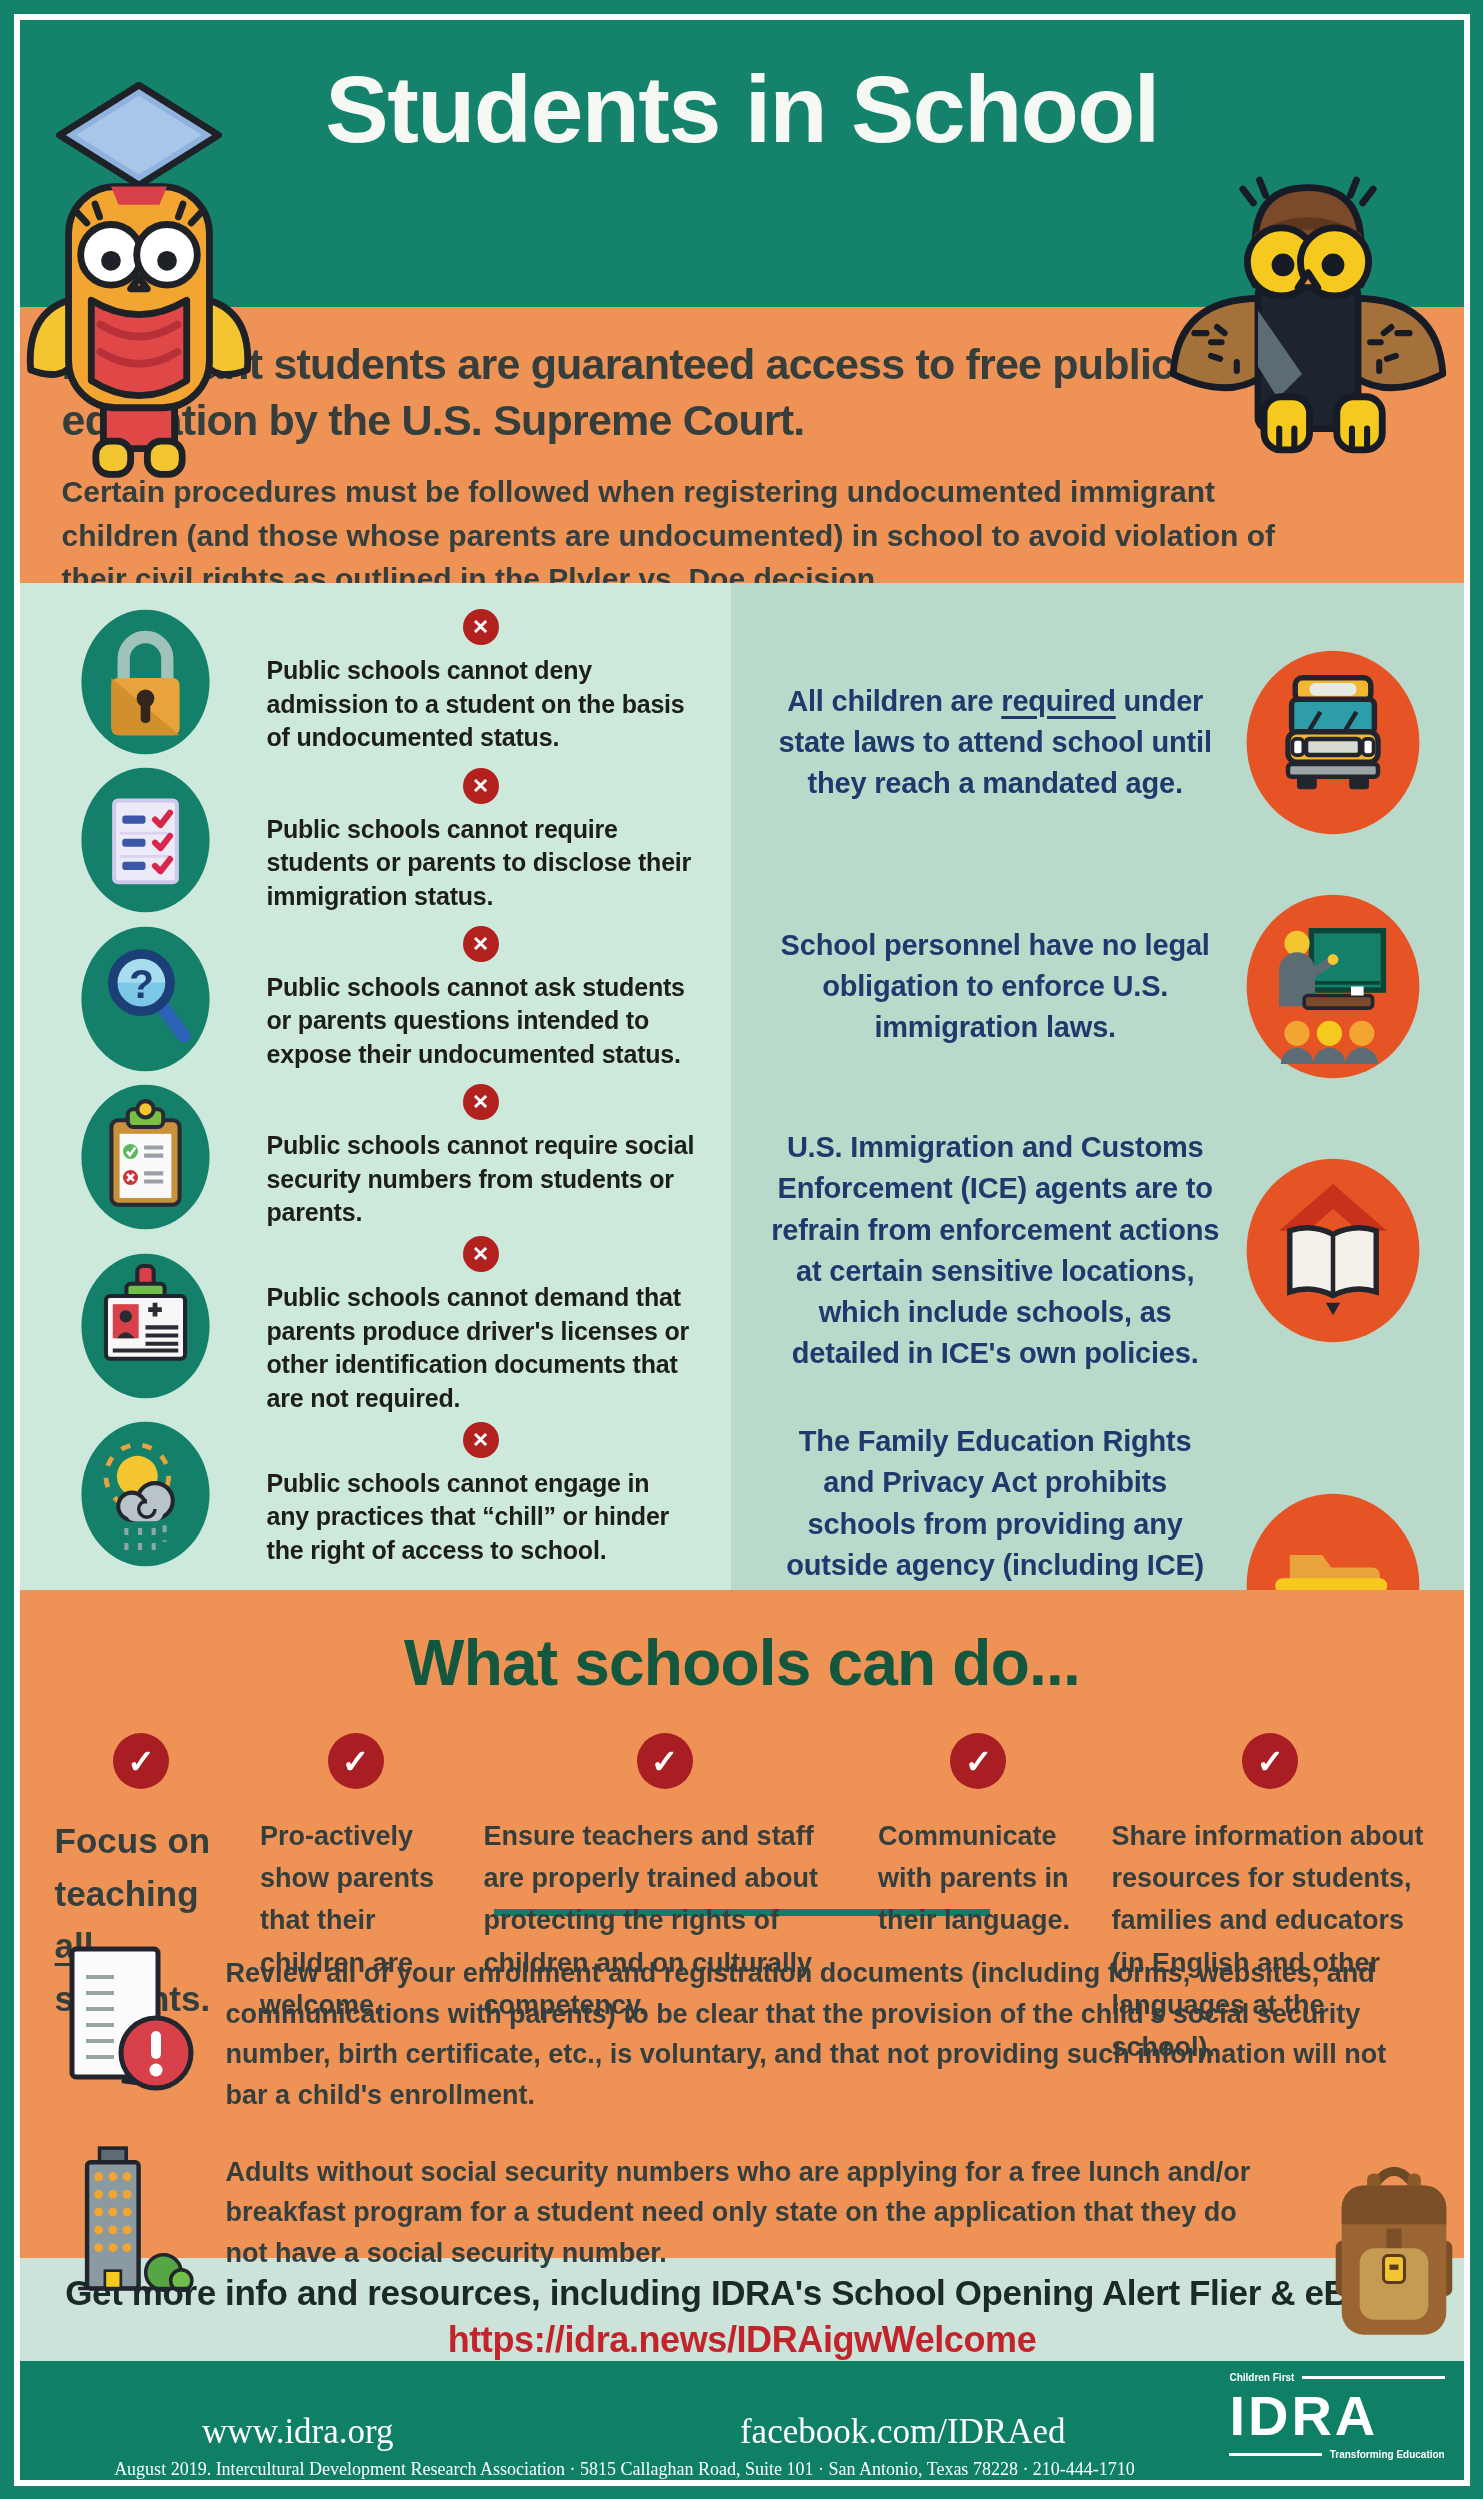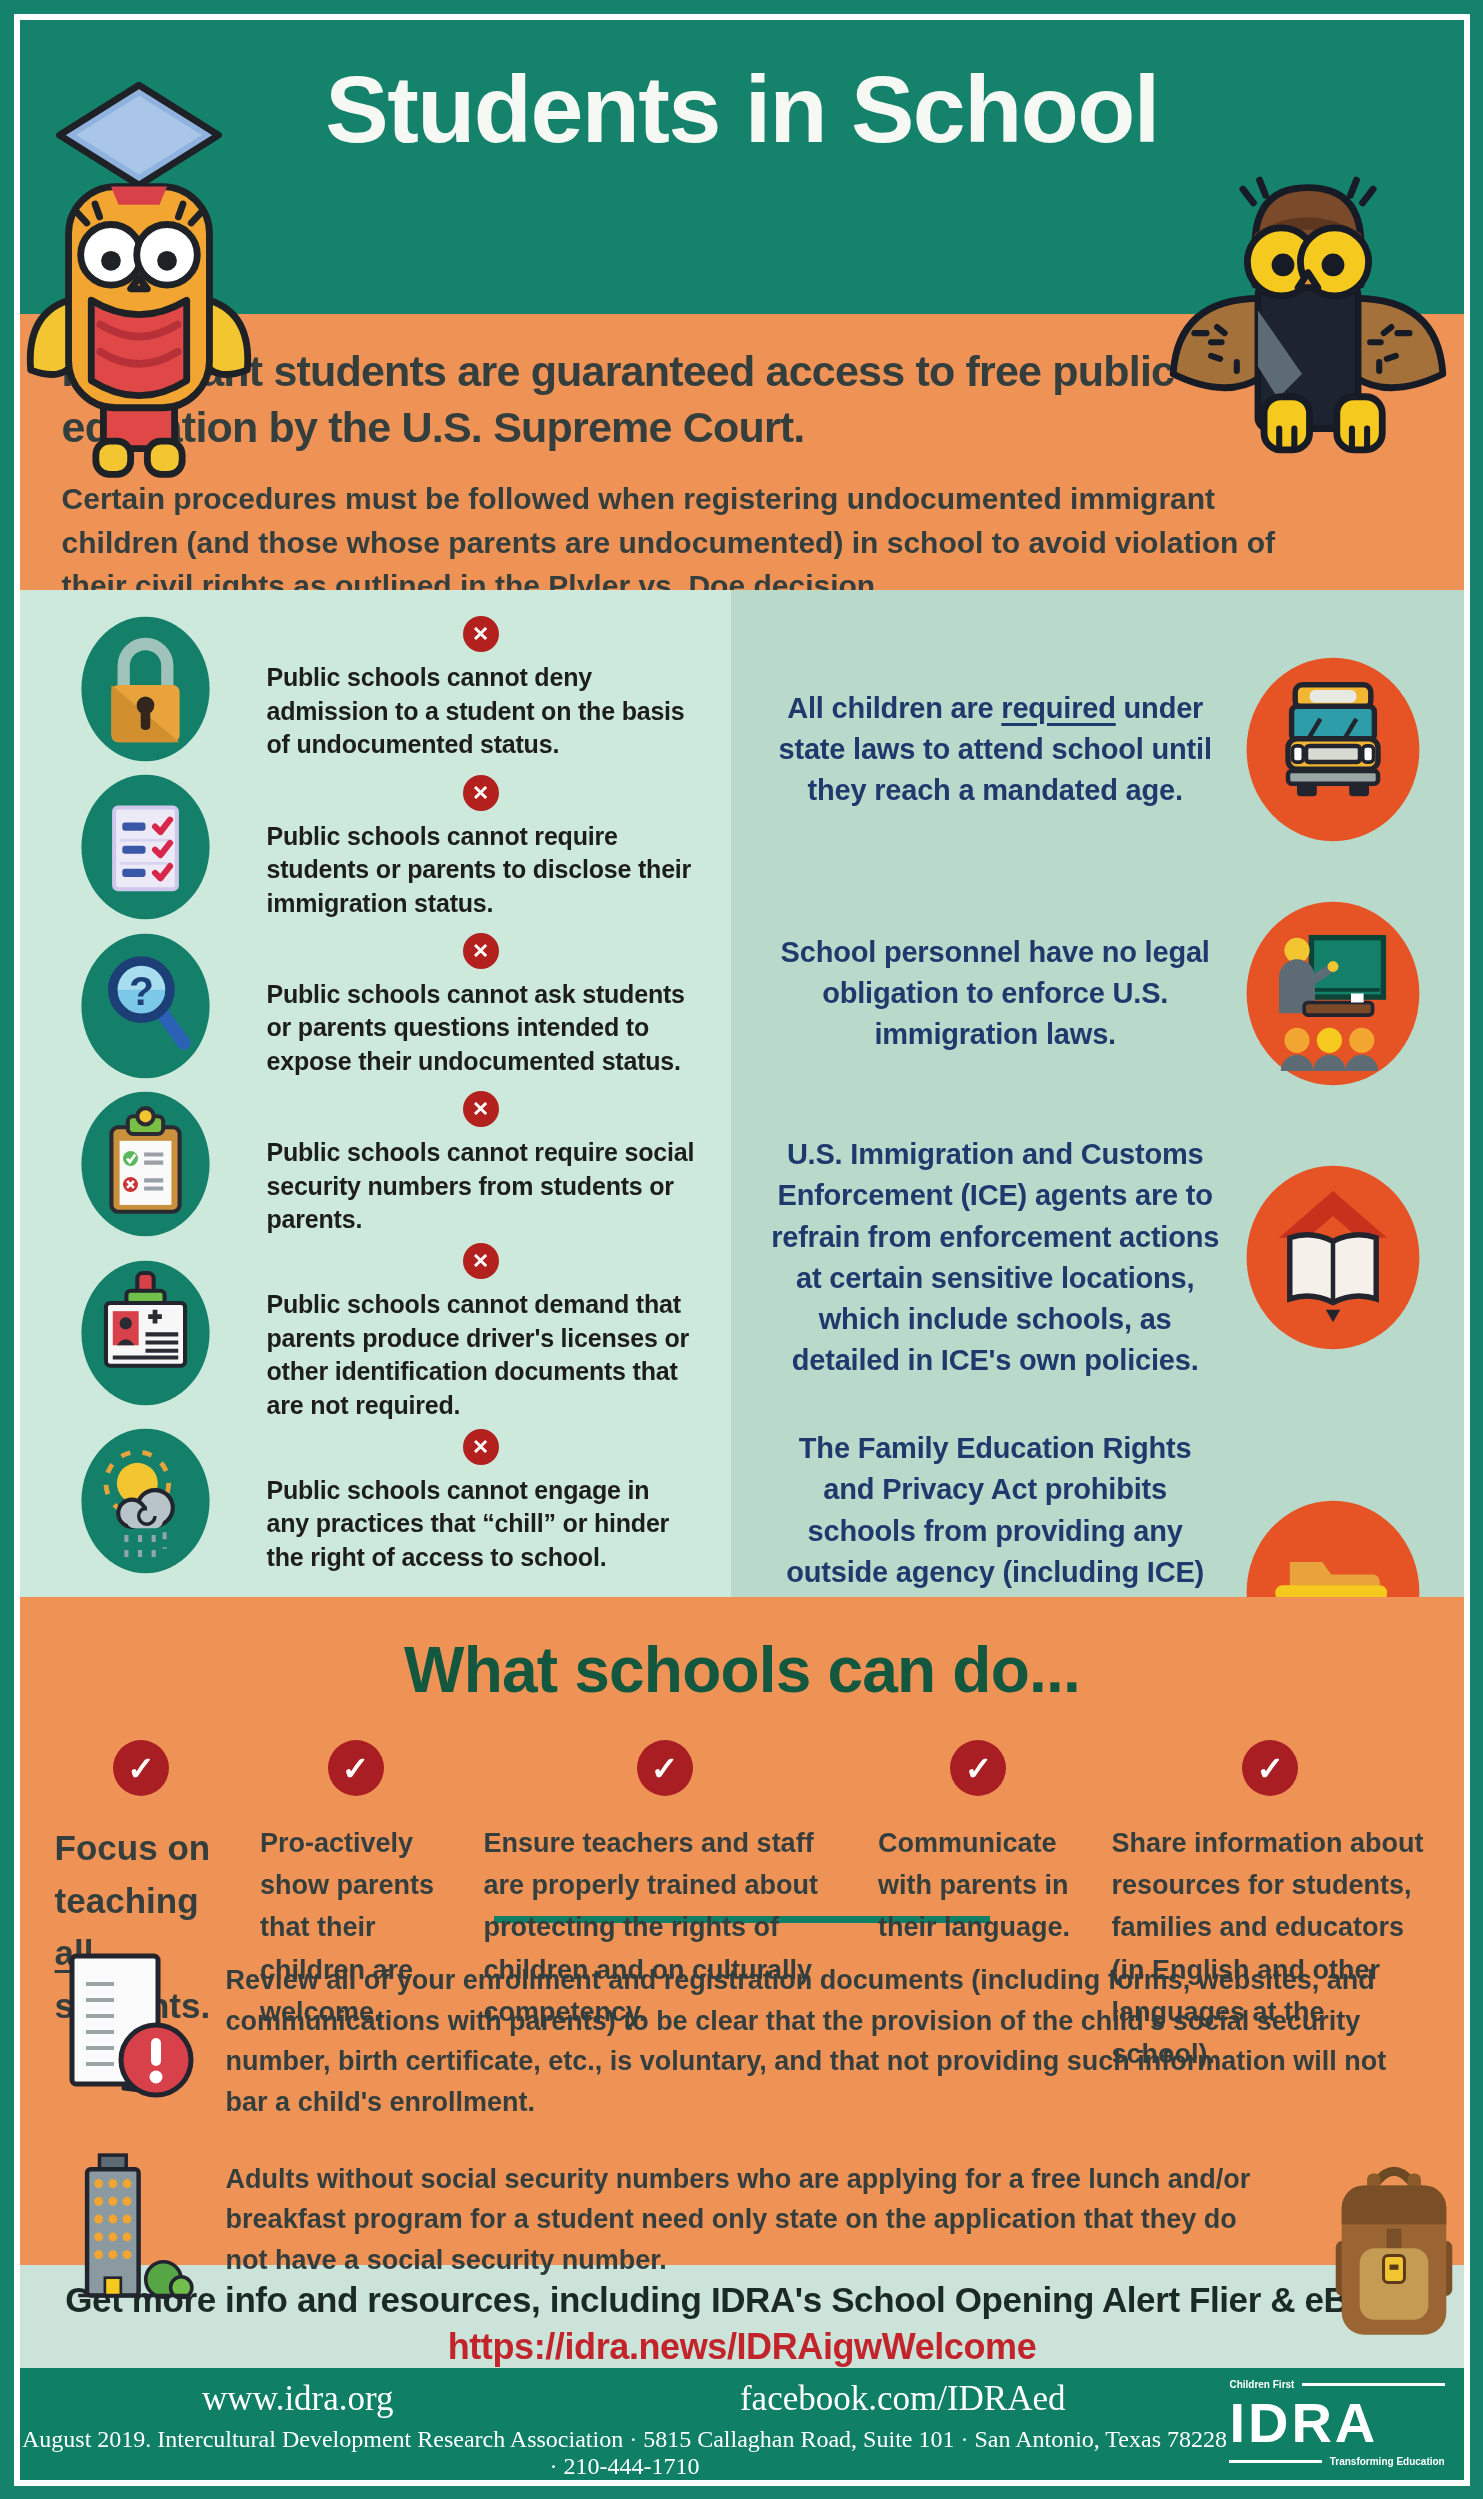--- a/index.html
+++ b/index.html
@@ -75,24 +75,24 @@
 
   
   .band-moreinfo{height:103px;background:var(--mint-band);text-align:center;padding-top:15px;}
   .moreinfo-heading{margin:0;font-size:35px;font-weight:bold;color:#1B2A26;letter-spacing:-0.4px;}
   .moreinfo-link{display:inline-block;margin-top:6px;font-size:36px;font-weight:bold;
                  color:var(--red-link);text-decoration:none;letter-spacing:-0.4px;}
 
   
   .band-footer{flex:1;background:var(--green-deep);display:flex;color:#fff;}
   .footer-left{flex:1;display:flex;flex-direction:column;padding-top:10.6px;}
-  .footer-links{display:grid;grid-template-columns:46% 54%;}
+  .footer-links{display:grid;grid-template-columns:46% 54%;margin-top:40px;}
   .footer-link{font-family:"Liberation Serif",serif;font-size:35px;color:#fff;text-decoration:none;
                text-align:center;}
-  .fine-print{font-family:"Liberation Serif",serif;font-size:24px;text-align:center;margin-top:7.6px;}
+  .fine-print{font-family:"Liberation Serif",serif;font-size:18px;text-align:center;margin-top:7.6px;}
   .logo{width:235px;padding:10.6px 19.7px 0 0;}
   .logo-row{display:flex;align-items:center;gap:7.6px;}
   .logo-tag{font-size:10px;font-weight:bold;white-space:nowrap;}
   .logo-line{flex:1;height:3px;background:#fff;}
   .logo-name{font-size:56px;font-weight:bold;letter-spacing:3px;line-height:1.0;margin:5px 0;}
 </style>
 </head>
 <body>
 
 <div class="poster">

